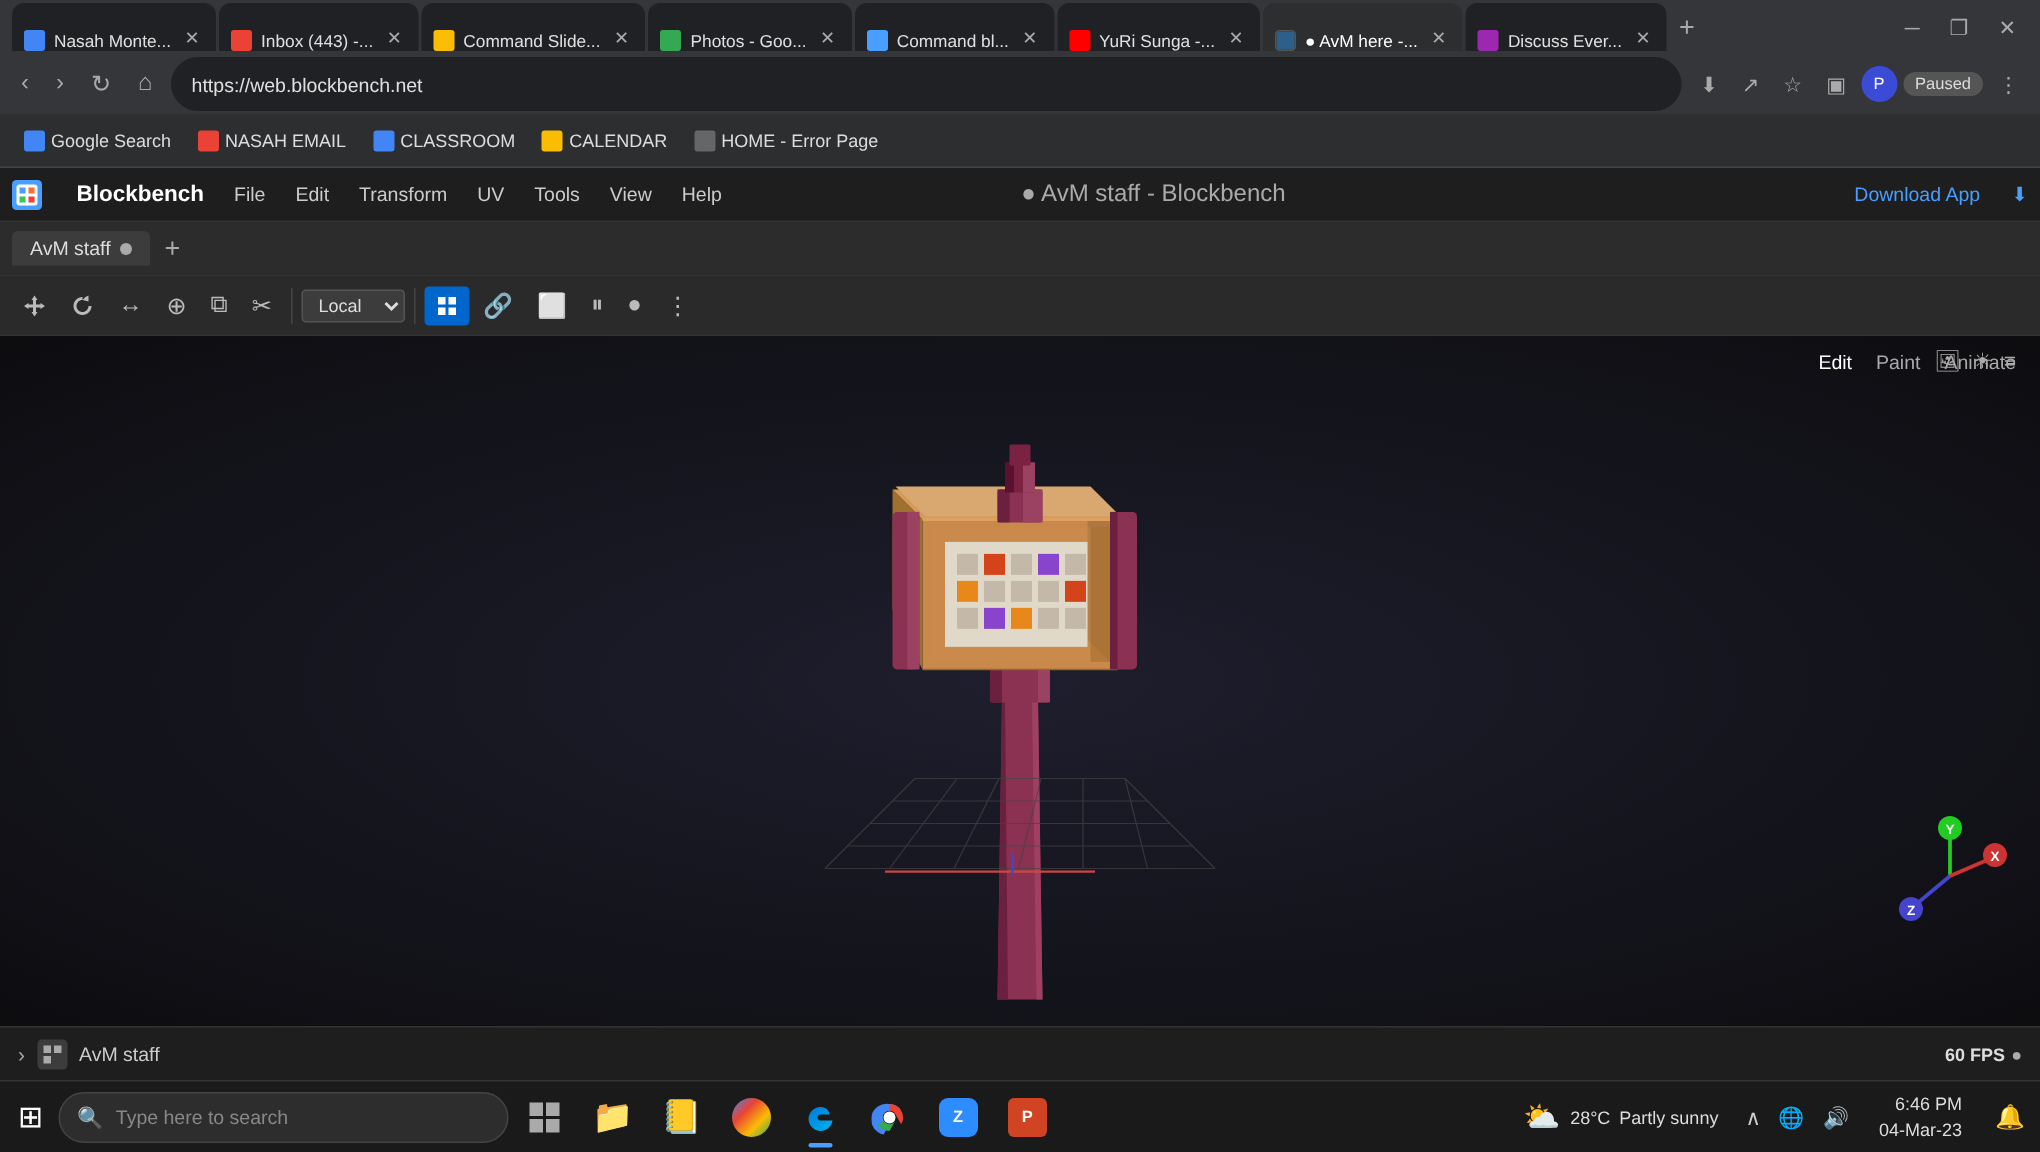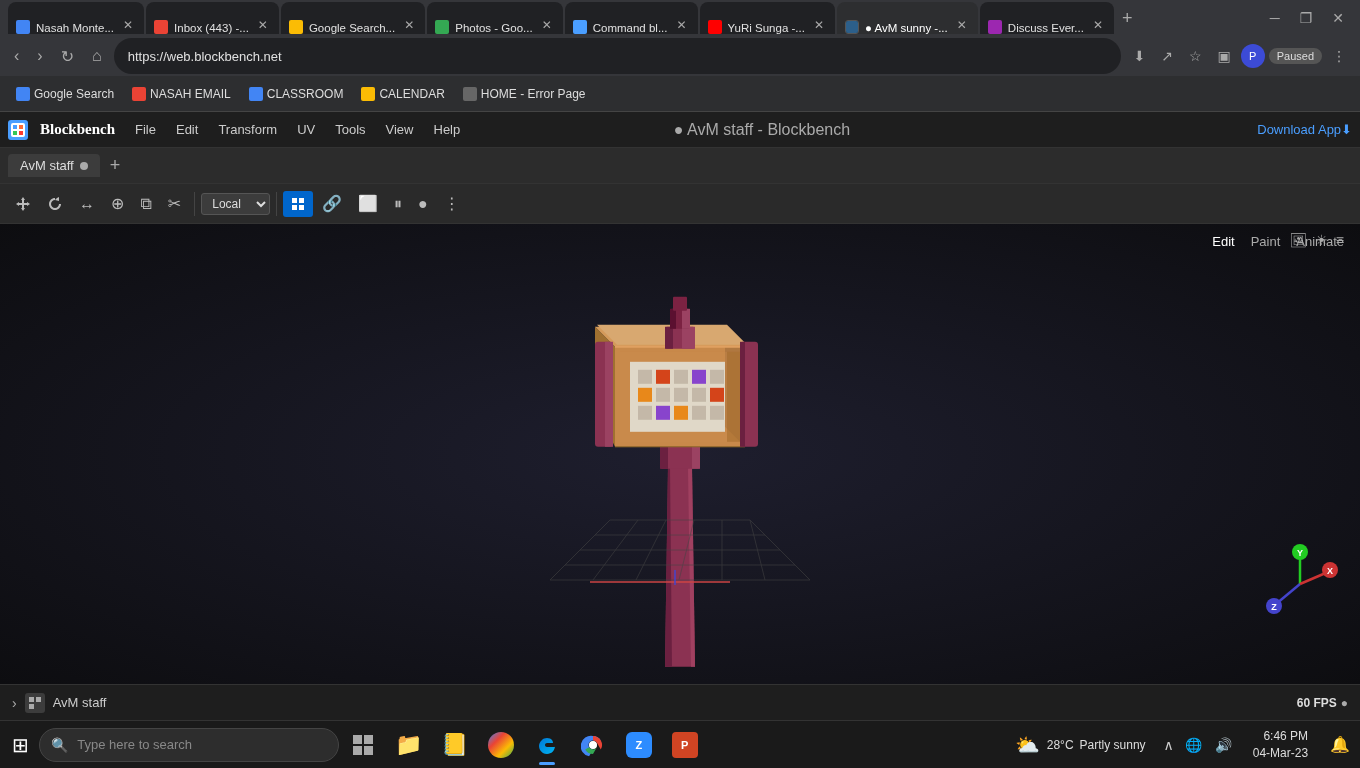--- a/index.html
+++ b/index.html
@@ -31,26 +31,26 @@
     
     .bookmarks-bar { display: flex; align-items: center; background: #2d2e30; height: 36px; padding: 0 8px; gap: 2px; border-bottom: 1px solid #444; }
     .bookmark-item { display: flex; align-items: center; gap: 4px; padding: 4px 8px; border-radius: 4px; cursor: pointer; color: #ddd; font-size: 12px; white-space: nowrap; }
     .bookmark-favicon { width: 14px; height: 14px; border-radius: 2px; flex-shrink: 0; }
 
     
     .app { display: flex; flex-direction: column; background: #252526; height: calc(768px - 112px - 48px); position: relative; }
 
     
     .bb-menubar { display: flex; align-items: center; background: #1e1e1e; height: 36px; padding: 0 8px; gap: 4px; border-bottom: 1px solid #333; }
-    .bb-logo { display: flex; align-items: center; gap: 12px; margin-right: 8px; font-family: Liberation Serif, serif; }
+    .bb-logo { display: flex; align-items: center; gap: 23px; margin-right: 8px; }
     .bb-logo-icon { width: 20px; height: 20px; background: #4a9eff; border-radius: 3px; display: flex; align-items: center; justify-content: center; color: #fff; font-size: 12px; font-weight: bold; }
     .bb-logo-text { color: #fff; font-size: 15px; font-weight: 600; }
     .bb-menu-item { color: #ccc; font-size: 13px; padding: 4px 8px; border-radius: 3px; cursor: pointer; }
     .bb-title { margin: 0 auto; color: #aaa; font-size: 16px; }
-    .bb-download { margin-left: auto; color: #4a9eff; font-size: 13px; cursor: pointer; display: flex; align-items: flex-end; gap: 0; }
+    .bb-download { margin-left: auto; color: #4a9eff; font-size: 13px; cursor: pointer; display: flex; align-items: flex-end; gap: 21px; }
 
     
     .project-bar { display: flex; align-items: center; background: #2c2c2c; height: 36px; padding: 0 8px; gap: 4px; border-bottom: 1px solid #333; }
     .project-tab { display: flex; align-items: center; gap: 6px; background: #3c3c3c; border-radius: 4px 4px 0 0; padding: 4px 12px; color: #ddd; font-size: 13px; cursor: pointer; }
     .project-dot { width: 8px; height: 8px; background: #aaa; border-radius: 50%; }
     .project-add { background: none; border: none; color: #aaa; font-size: 18px; cursor: pointer; padding: 0 6px; }
 
     
     .toolbar { display: flex; align-items: center; background: #2a2a2a; height: 40px; padding: 0 8px; gap: 2px; border-bottom: 1px solid #333; }
     .tool-btn { background: none; border: none; color: #bbb; font-size: 16px; cursor: pointer; padding: 5px 7px; border-radius: 3px; display: flex; align-items: center; justify-content: center; }
@@ -126,21 +126,21 @@
     </div>
 
     <div class="tab">
       <div class="tab-favicon fav-red"></div>
       <span class="tab-label">Inbox (443) -...</span>
       <span class="tab-close">✕</span>
     </div>
 
     <div class="tab">
       <div class="tab-favicon" style="background:#fbbc04"></div>
-      <span class="tab-label">Google Search...</span>
+      <span class="tab-label">Command Slide...</span>
       <span class="tab-close">✕</span>
     </div>
 
     <div class="tab">
       <div class="tab-favicon" style="background:#34a853"></div>
       <span class="tab-label">Photos - Goo...</span>
       <span class="tab-close">✕</span>
     </div>
 
     <div class="tab">
@@ -152,21 +152,21 @@
     <div class="tab">
       <div class="tab-favicon" style="background:#ff0000"></div>
       <span class="tab-label">YuRi Sunga -...</span>
       <span class="tab-close">✕</span>
     </div>
 
     <div class="tab active">
       <div class="tab-favicon fav-dark" style="border-radius:3px; overflow:hidden;">
         <div style="width:14px;height:14px;background:#2c5f8a;"></div>
       </div>
-      <span class="tab-label">● AvM sunny -...</span>
+      <span class="tab-label">● AvM here -...</span>
       <span class="tab-close">✕</span>
     </div>
 
     <div class="tab">
       <div class="tab-favicon" style="background:#9c27b0"></div>
       <span class="tab-label">Discuss Ever...</span>
       <span class="tab-close">✕</span>
     </div>
     <button class="tab-new">+</button>
     <div class="tab-bar-right">

